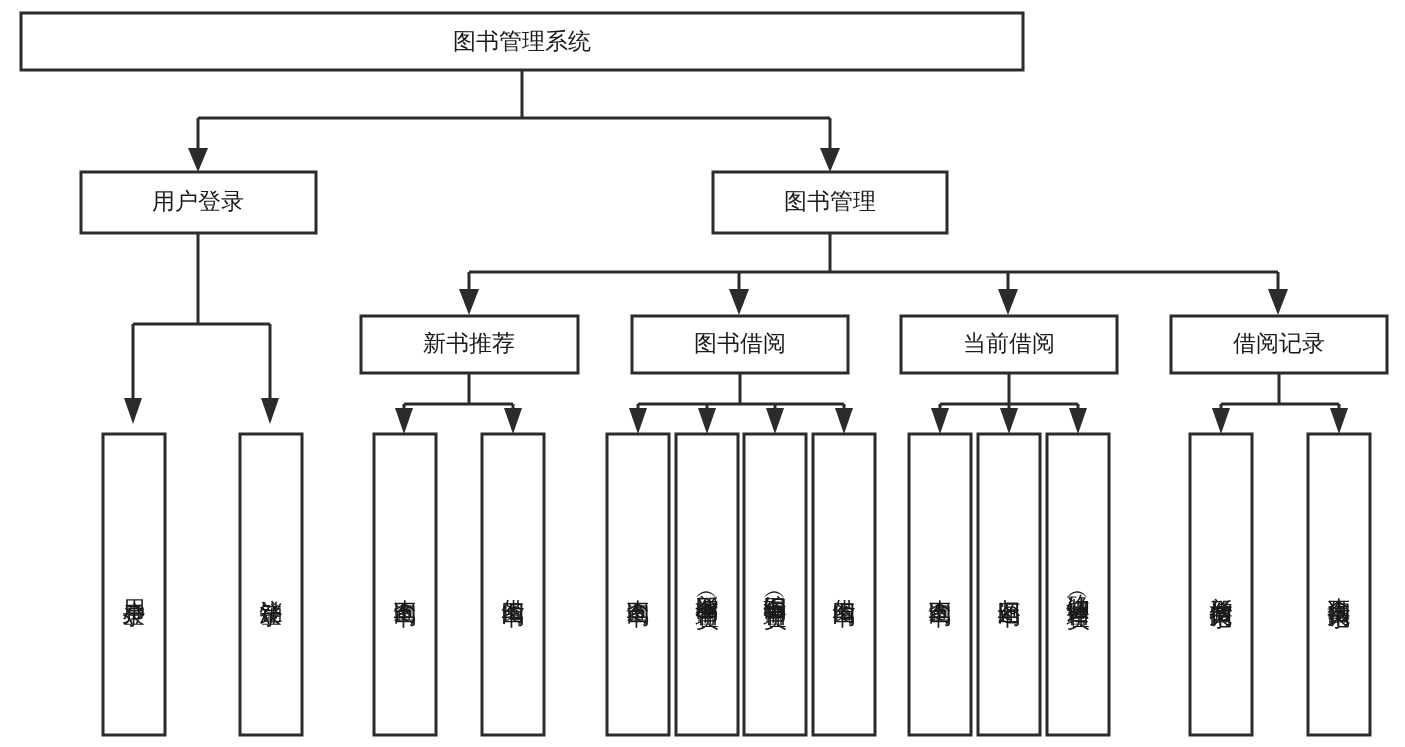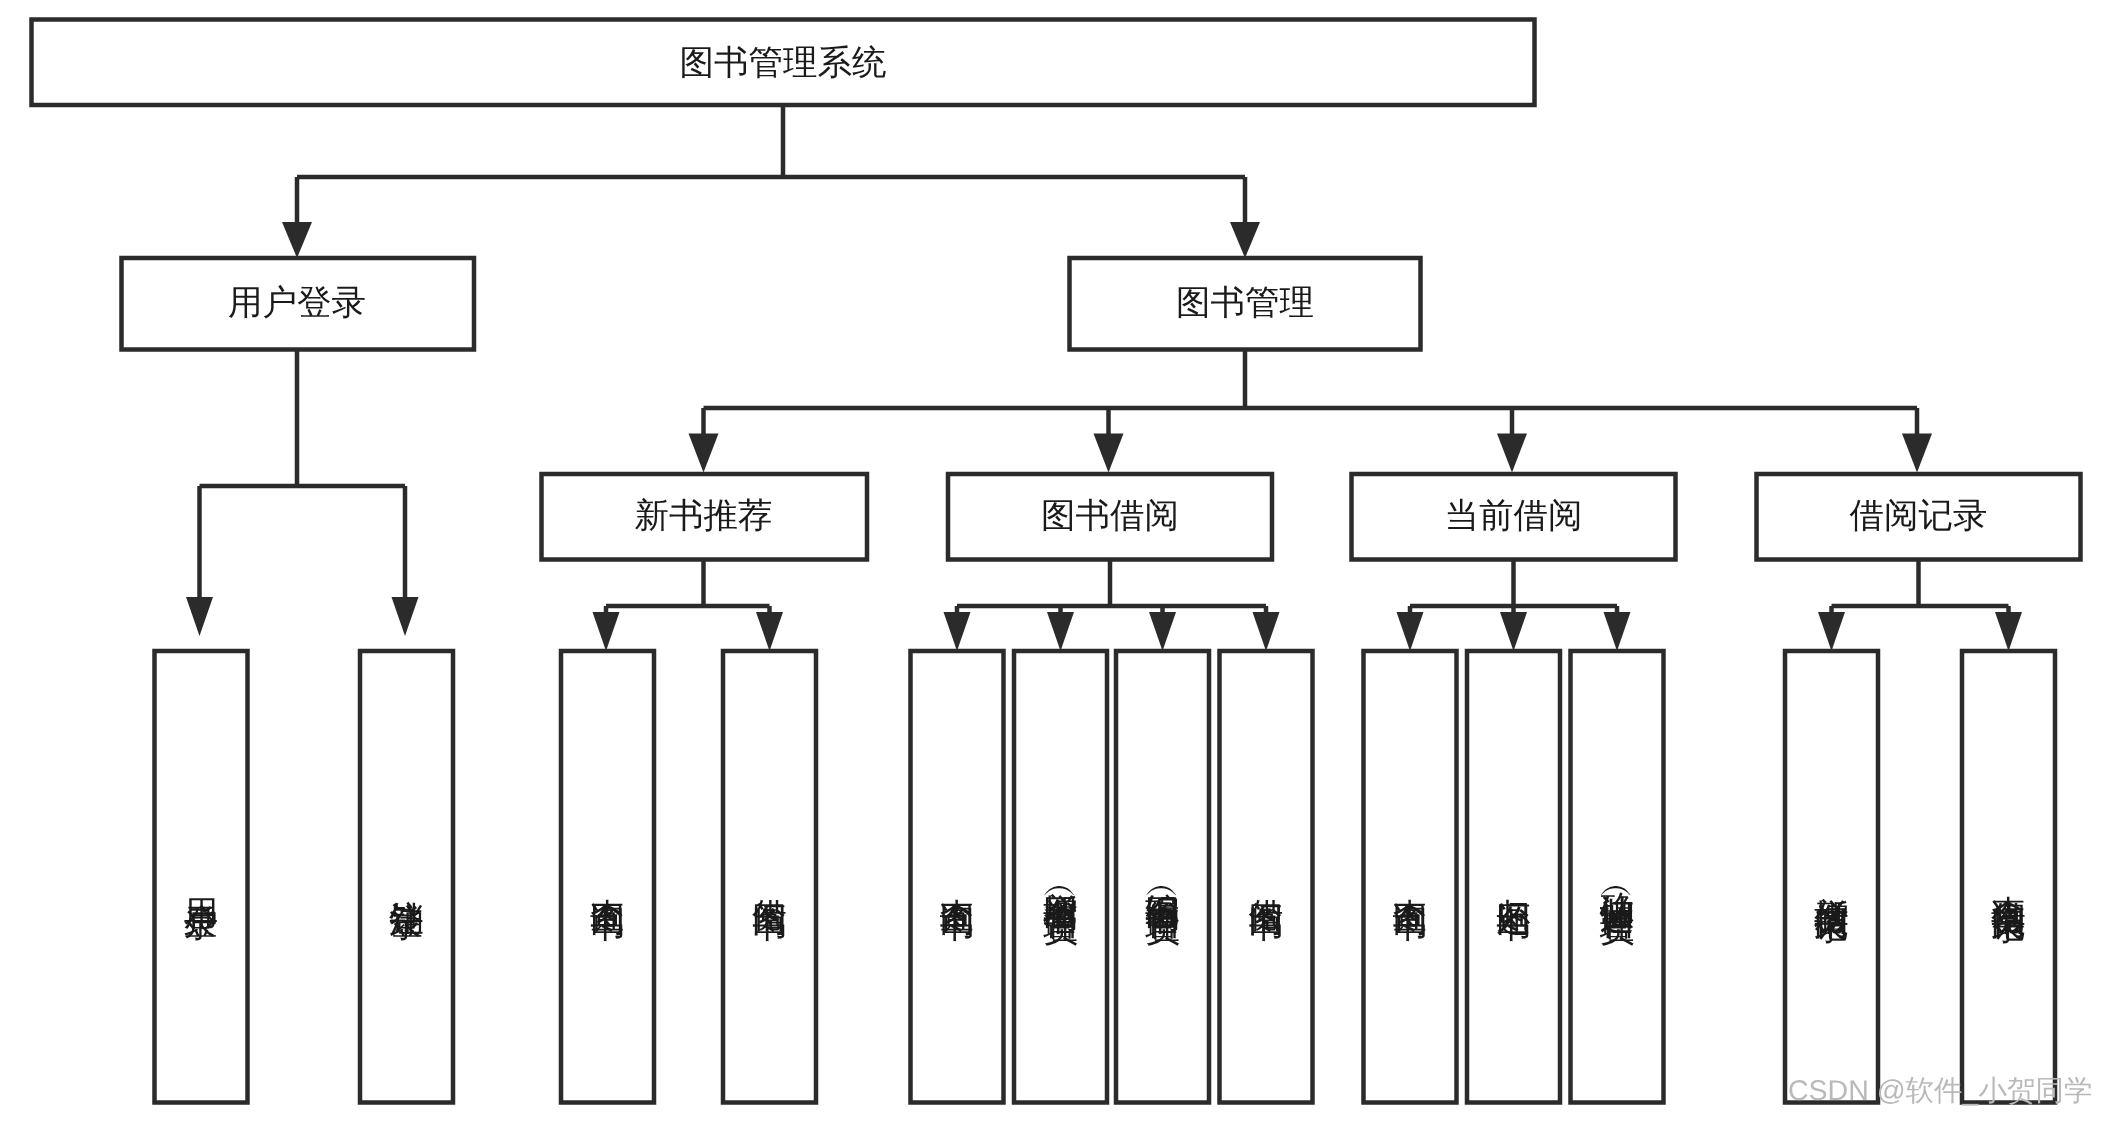--- a/index.html
+++ b/index.html
@@ -191,15 +191,14 @@
   <div class="node-label-v" style="left:744px; top:434px; width:62px; height:301px;">编辑图书（管理员）</div>
   <div class="node-label-v" style="left:813px; top:434px; width:62px; height:301px;">借阅图书</div>
 
   <div class="node-label-v" style="left:909px; top:434px; width:62px; height:301px;">查询图书</div>
   <div class="node-label-v" style="left:978px; top:434px; width:62px; height:301px;">归还图书</div>
   <div class="node-label-v" style="left:1047px; top:434px; width:62px; height:301px;">确认归还（管理员）</div>
 
   <div class="node-label-v" style="left:1190px; top:434px; width:62px; height:301px;">新增借阅记录</div>
   <div class="node-label-v" style="left:1308px; top:434px; width:62px; height:301px;">查询借阅记录</div>
 
-  <div class="watermark" style="left:1192px; top:714px;">CSDN @软件_小贺同学</div>
 
 </div>
 
 </body></html>

